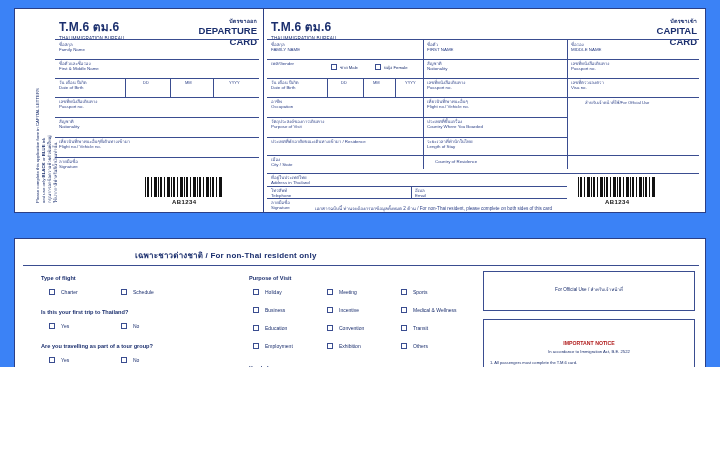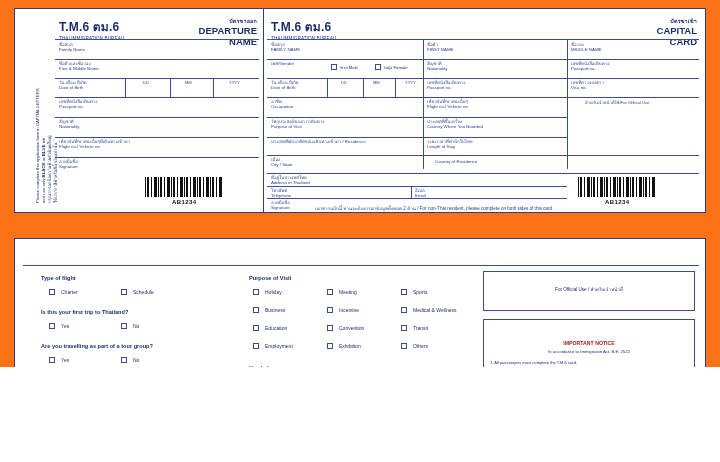--- a/index.html
+++ b/index.html
@@ -1,17 +1,17 @@
 <!DOCTYPE html>
 <html><head>
 <meta charset="utf-8">
 <style>
   html,body{margin:0;padding:0;background:#ffffff;}
   body{width:720px;height:462px;font-family:"Liberation Sans",sans-serif;color:#1b2f6e;}
-  .page{position:relative;width:720px;height:367px;overflow:hidden;background:#f97316;}
+  .page{position:relative;width:720px;height:367px;overflow:hidden;background:#3b82f6;}
 
   
   .card{position:absolute;border:1.6px solid #2b3f86;box-sizing:border-box;background:#fff;}
   .topcard{left:14px;top:8px;width:692px;height:205px;}
   .bottomcard{left:14px;top:238px;width:692px;height:216px;}
 
   .vline{position:absolute;top:0;bottom:0;width:0;border-left:1.4px solid #2b3f86;}
 
   .hdr{position:absolute;height:20px;}
   .hdr .big{font-size:12px;font-weight:bold;letter-spacing:.2px;}
@@ -63,21 +63,21 @@
       <span style="position:absolute;left:14px;top:178px;">กรุณากรอกข้อความด้วยตัวพิมพ์ใหญ่</span>
       <span style="position:absolute;left:20px;top:178px;">ใช้ปากกาสีดำหรือสีน้ำเงินเท่านั้น</span>
     </div>
 
     <div class="hdr" style="left:44px;top:8px;">
       <div class="big">T.M.6 ตม.6</div>
       <div class="small">THAI IMMIGRATION BUREAU</div>
     </div>
     <div class="hdr" style="left:180px;top:8px;text-align:right;width:62px;">
       <div class="rightsub">บัตรขาออก</div>
-      <div class="right">DEPARTURE NAME</div>
+      <div class="right">DEPARTURE CARD</div>
     </div>
     <div class="hrule" style="left:40px;top:30px;width:204px;"></div>
 
     <div class="lbl" style="left:44px;top:33px;">
       <span class="th">ชื่อสกุล</span>
         <span class="en">Family Name</span>
     </div>
     <div class="hrule" style="left:40px;top:50px;width:204px;"></div>
 
     <div class="lbl" style="left:44px;top:52px;">
@@ -266,20 +266,21 @@
 
     <div class="lbl" style="left:570px;top:91px;font-size:4.2px;">สำหรับเจ้าหน้าที่ใช้/For Official Use</div>
 
     <div class="barcode" style="left:563px;top:168px;width:78px;height:20px;"></div>
     <div class="barnum" style="left:590px;top:190px;">AB1234</div>
 
     <div class="footnote" style="left:300px;top:196px;">เอกสารฉบับนี้ ท่านจะต้องกรอกข้อมูลทั้งหมด 2 ด้าน  /  For non-Thai resident, please complete on both sides of this card</div>
   </div>
 
   <div class="card bottomcard">
+    <div class="btitle" style="left:120px;top:10px;">เฉพาะชาวต่างชาติ / For non-Thai resident  only</div>
     <div class="hrule" style="left:8px;top:26px;width:676px;"></div>
 
     <div class="sec" style="left:26px;top:36px;">Type of flight</div>
     <div class="cb" style="left:34px;top:50px;"></div>
     <div class="cbl" style="left:46px;top:50px;">Charter</div>
     <div class="cb" style="left:106px;top:50px;"></div>
     <div class="cbl" style="left:118px;top:50px;">Schedule</div>
 
     <div class="sec" style="left:26px;top:70px;">Is this your first trip to Thailand?</div>
     <div class="cb" style="left:34px;top:84px;"></div>

